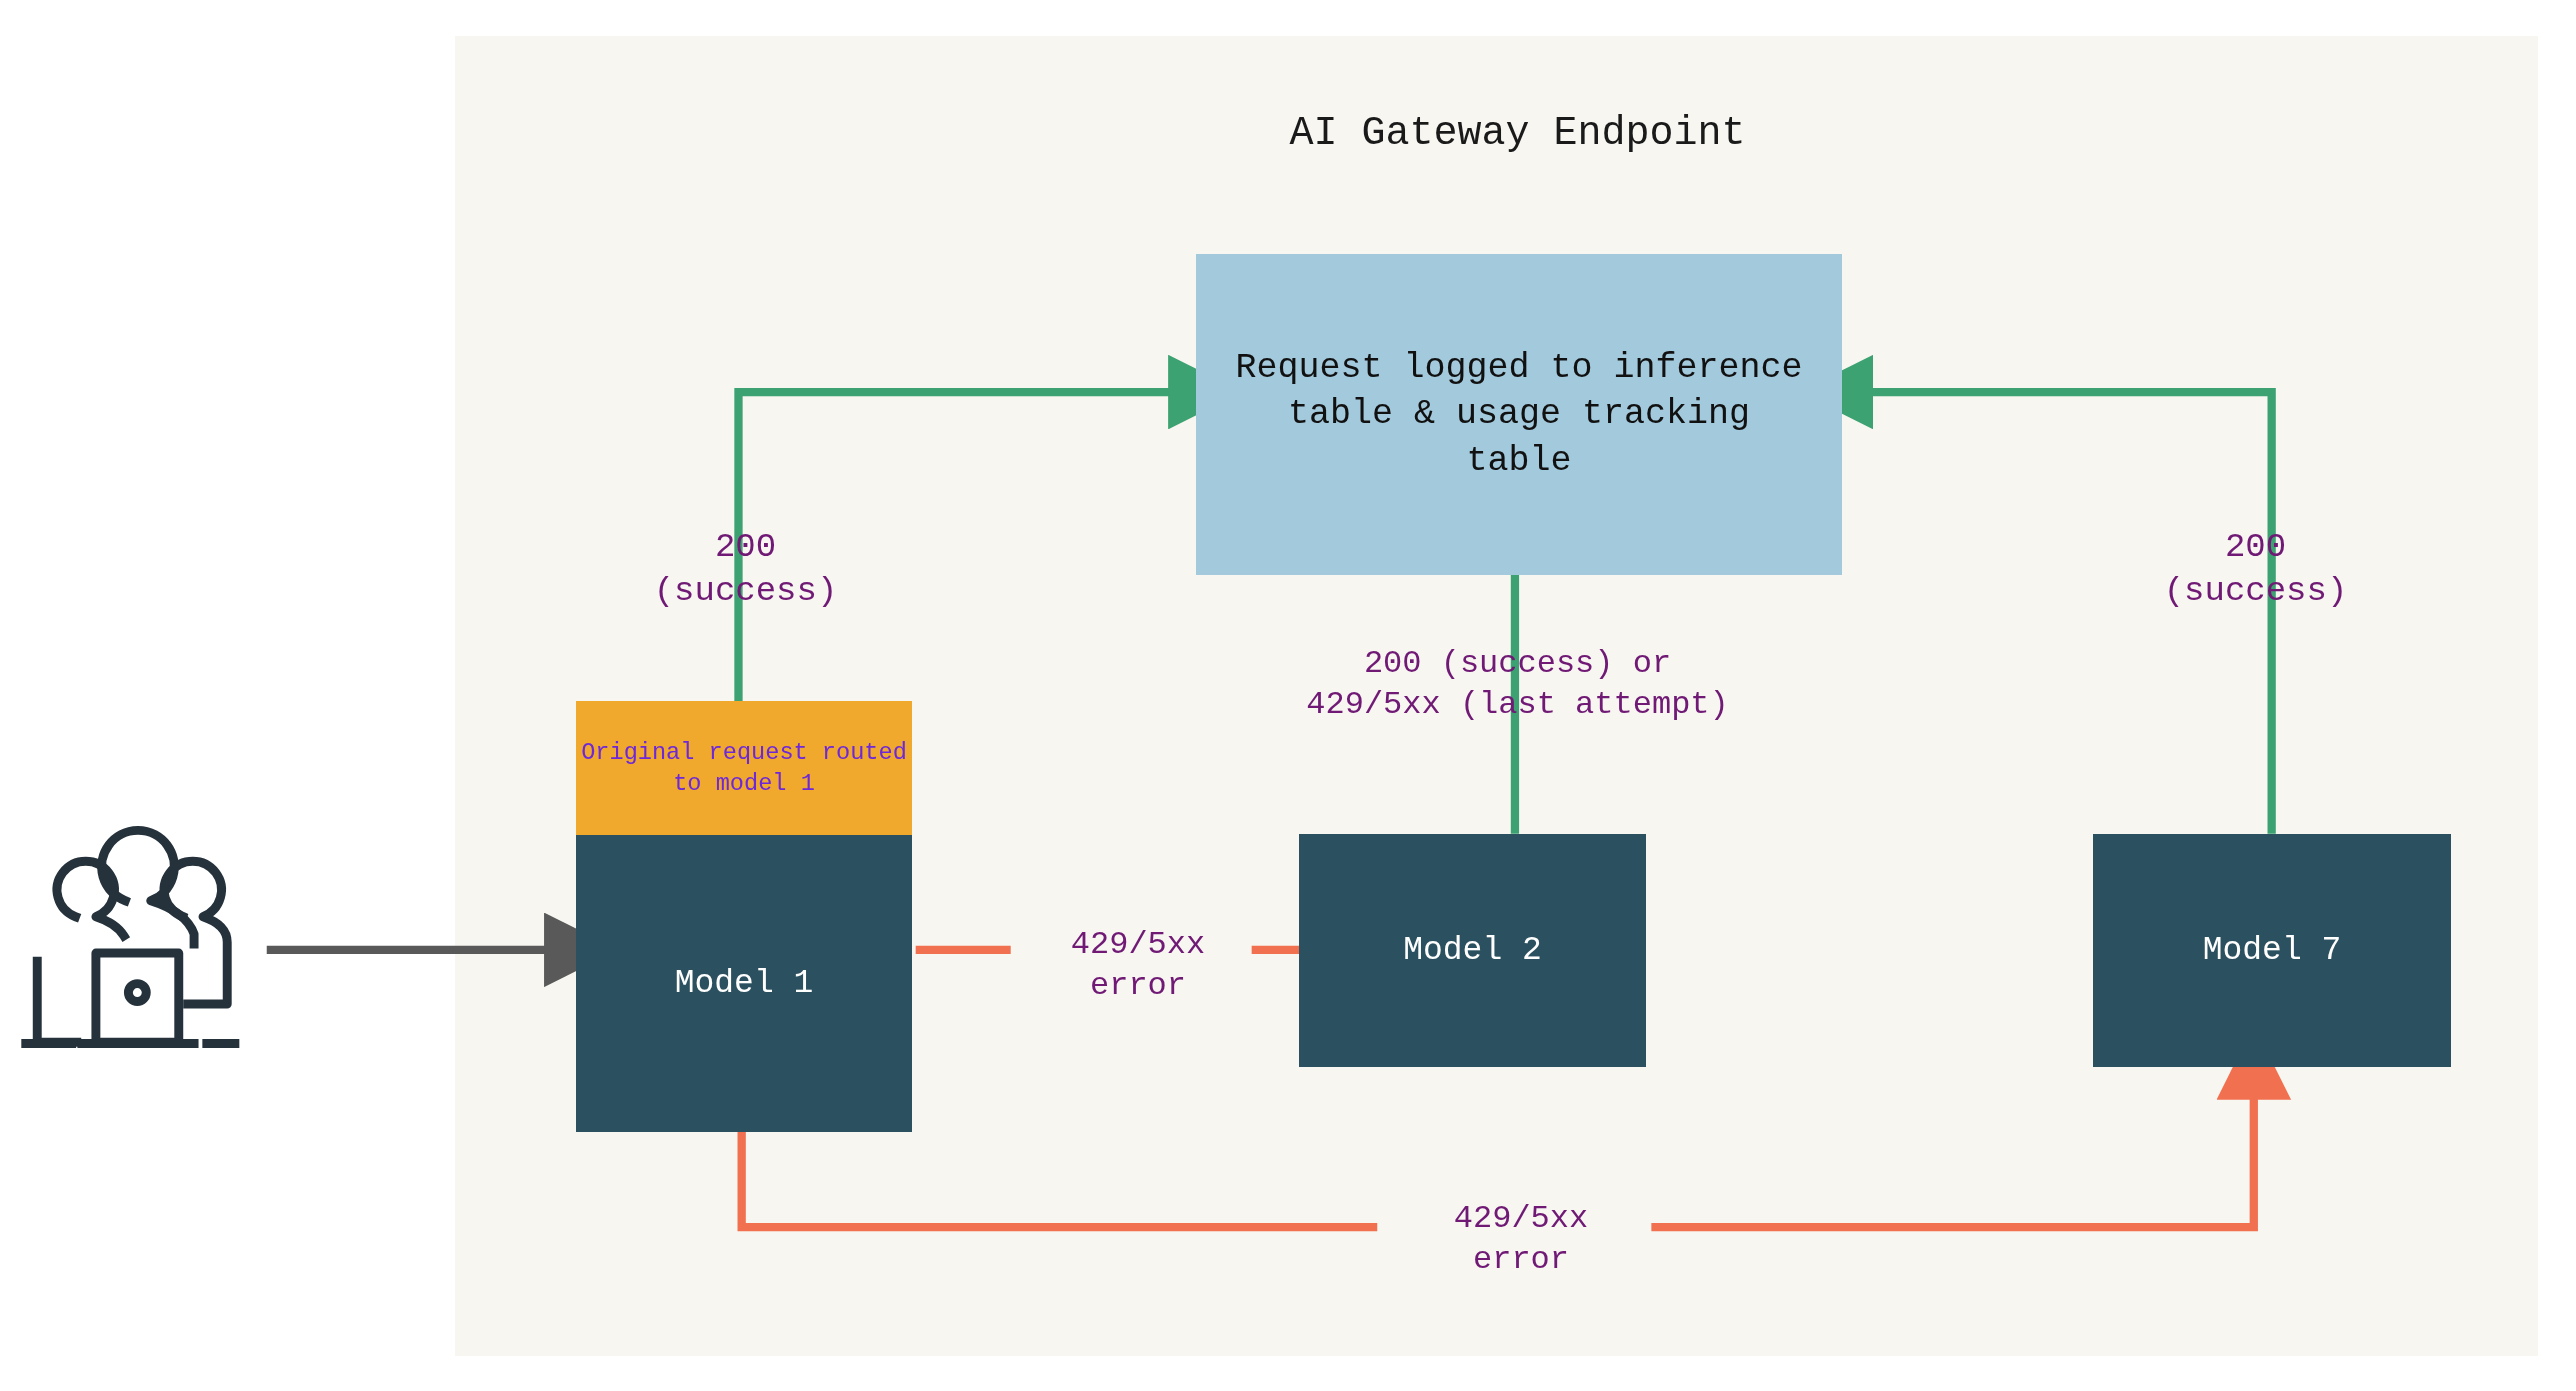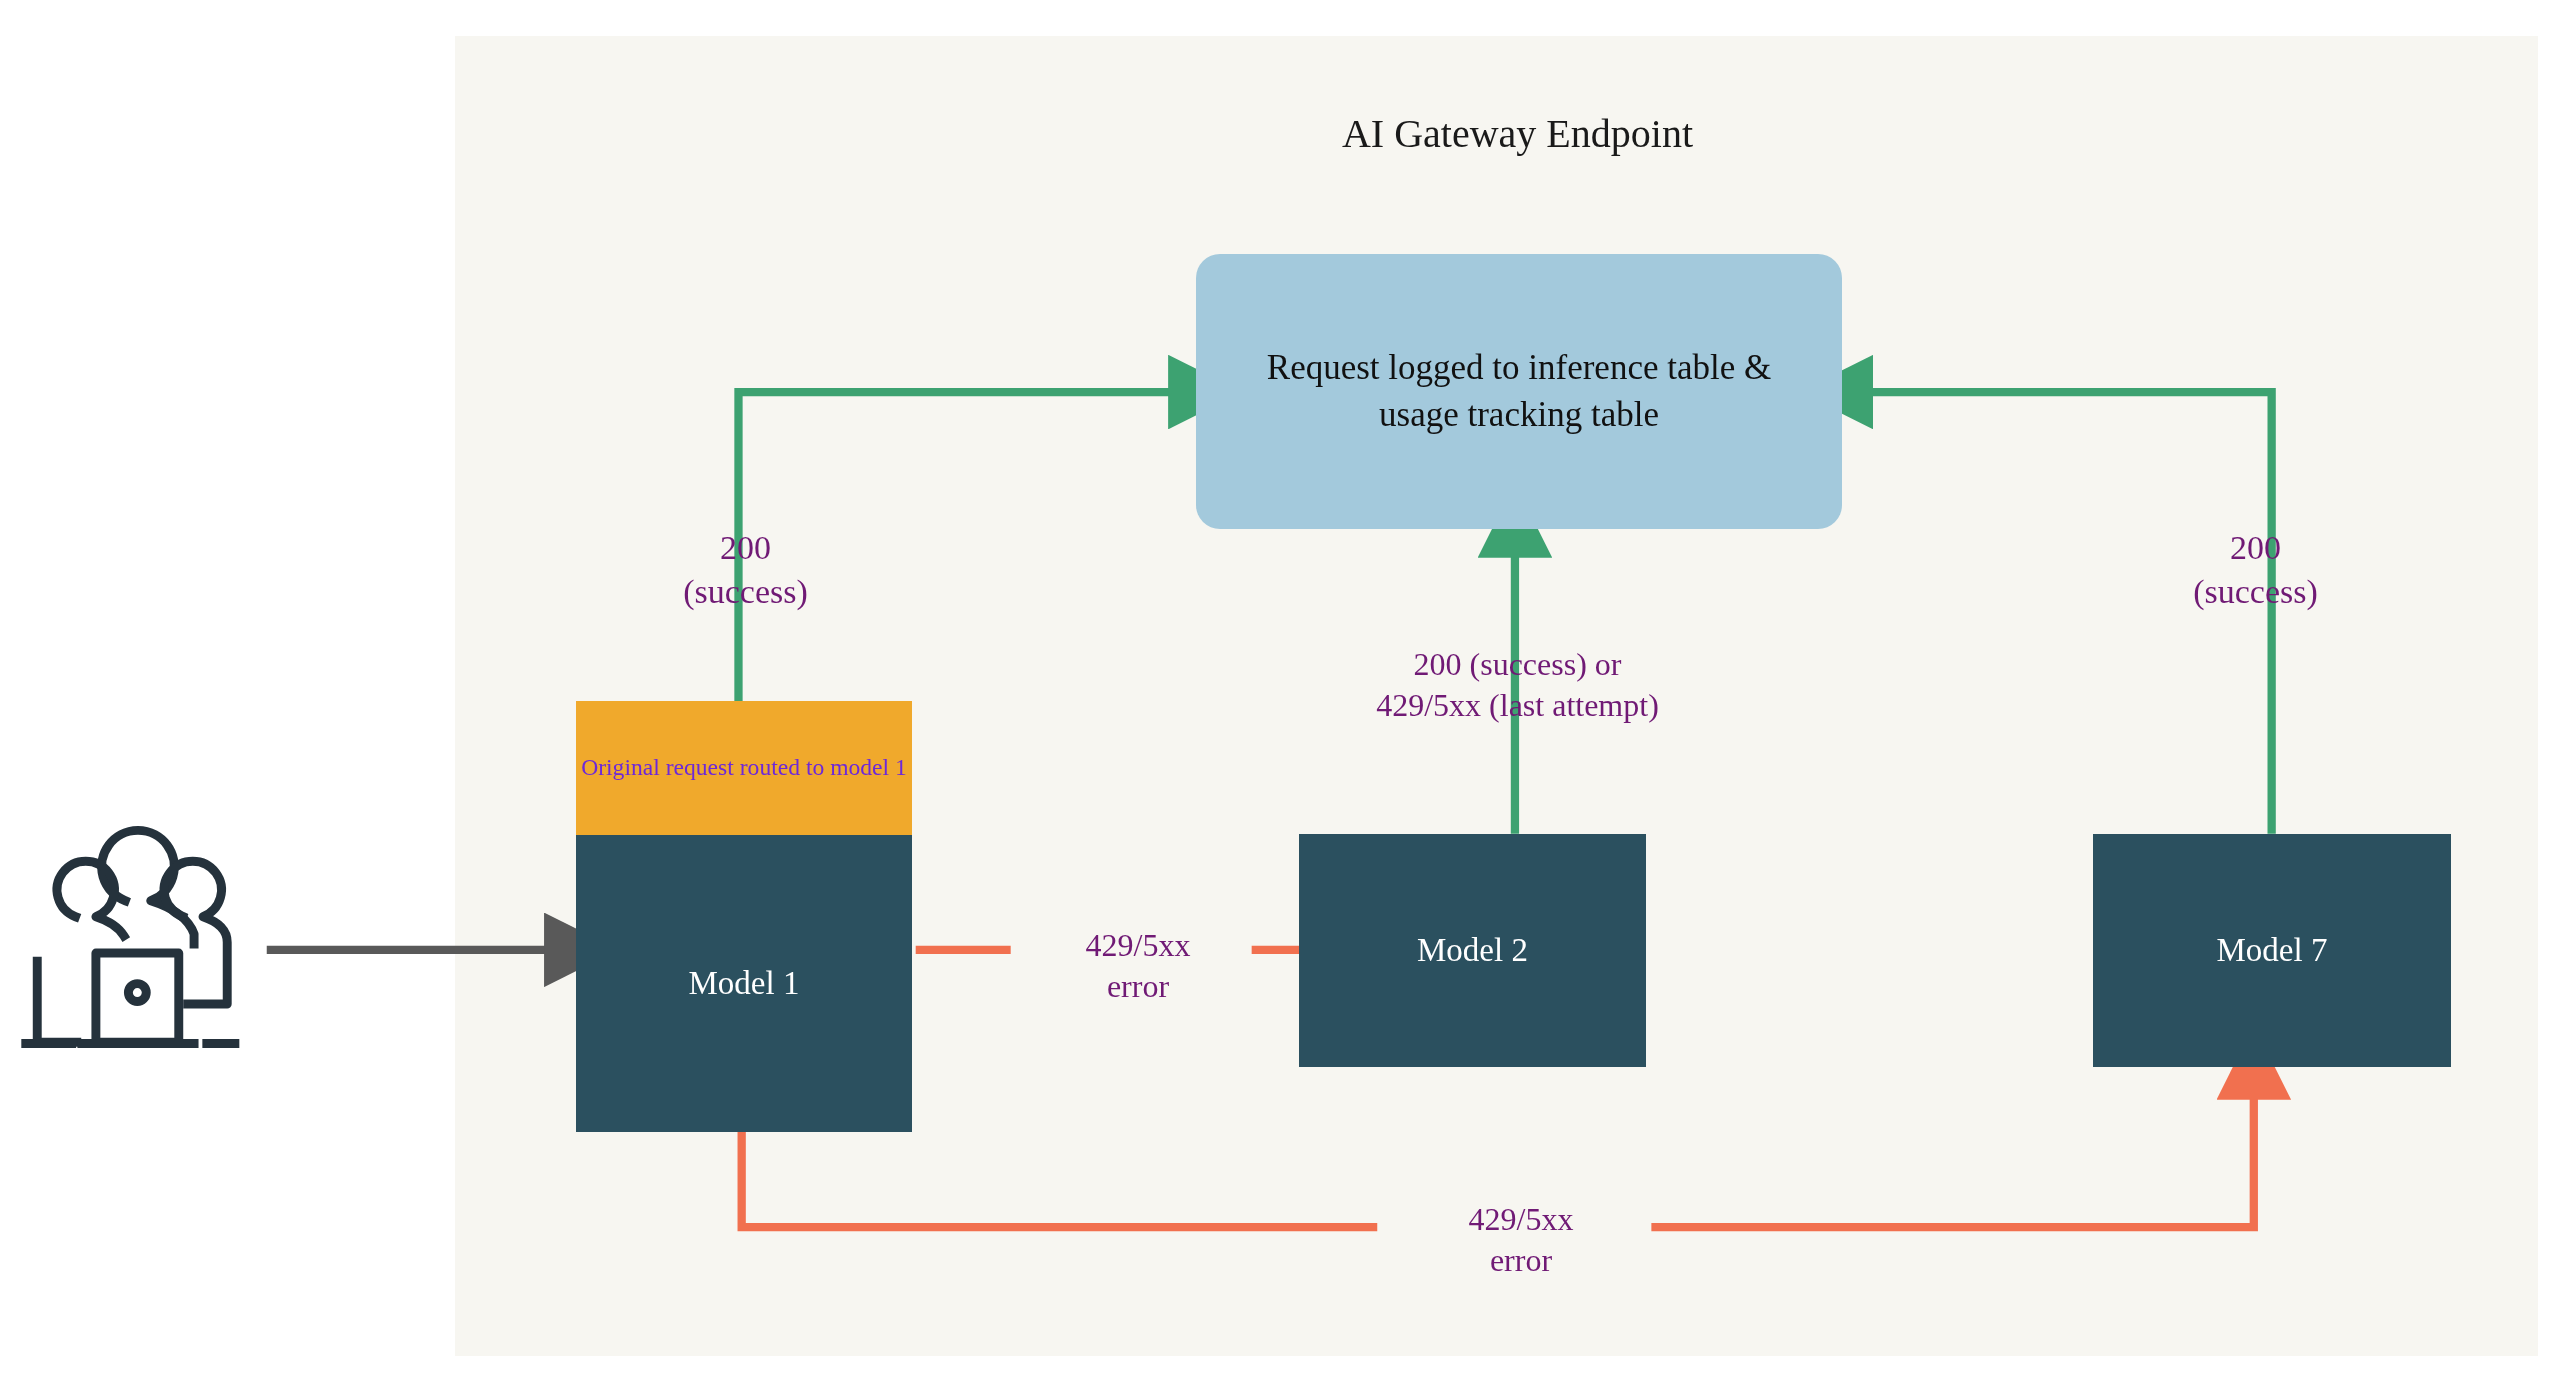--- a/index.html
+++ b/index.html
@@ -1,25 +1,25 @@
 <!DOCTYPE html>
 <html style="font-size:10.2px"><head>
 <meta charset="utf-8">
 <style>
   html,body{margin:0;padding:0;background:#ffffff;}
   #stage{position:relative;width:2576px;height:1391px;background:#ffffff;
-         font-family:Liberation Serif, serif;overflow:hidden;}
+         font-family:Liberation Mono, monospace;overflow:hidden;}
   #panel{position:absolute;left:455px;top:36px;width:2083px;height:1320px;background:#f7f6f1;}
   #svg{position:absolute;left:0;top:0;width:2576px;height:1391px;}
   .box{position:absolute;display:flex;align-items:center;justify-content:center;text-align:center;}
   .lbl{position:absolute;text-align:center;color:#701a75;line-height:1.28;white-space:pre-line;}
 
   #title{left:816px;top:108px;width:1403px;font-size:40px;color:#1a1a1a;}
-  #blue-box{left:1196px;top:254px;width:646px;height:275px;background:#a3c9dc;
-            font-size:35px;color:#111;line-height:1.33;padding:0 30px;box-sizing:border-box;border-radius:24px;}
+  #blue-box{left:1196px;top:254px;width:646px;height:321px;background:#a3c9dc;
+            font-size:35px;color:#111;line-height:1.33;padding:0 30px;box-sizing:border-box;}
   #orange-box{left:576px;top:701px;width:336px;height:134px;background:#f0a92c;
               font-size:23.6px;color:#6d28d9;line-height:1.33;}
   .model{background:#2b505f;color:#ffffff;font-size:33px;}
   #model1{left:576px;top:835px;width:336px;height:297px;}
   #model2{left:1299px;top:834px;width:347px;height:233px;}
   #model3{left:2093px;top:834px;width:358px;height:233px;}
 
   #lbl-left-200{left:548px;top:526px;width:395px;font-size:34px;}
   #lbl-right-200{left:2058px;top:526px;width:395px;font-size:34px;}
   #lbl-mid-200{left:1237px;top:644px;width:561px;font-size:32px;}

